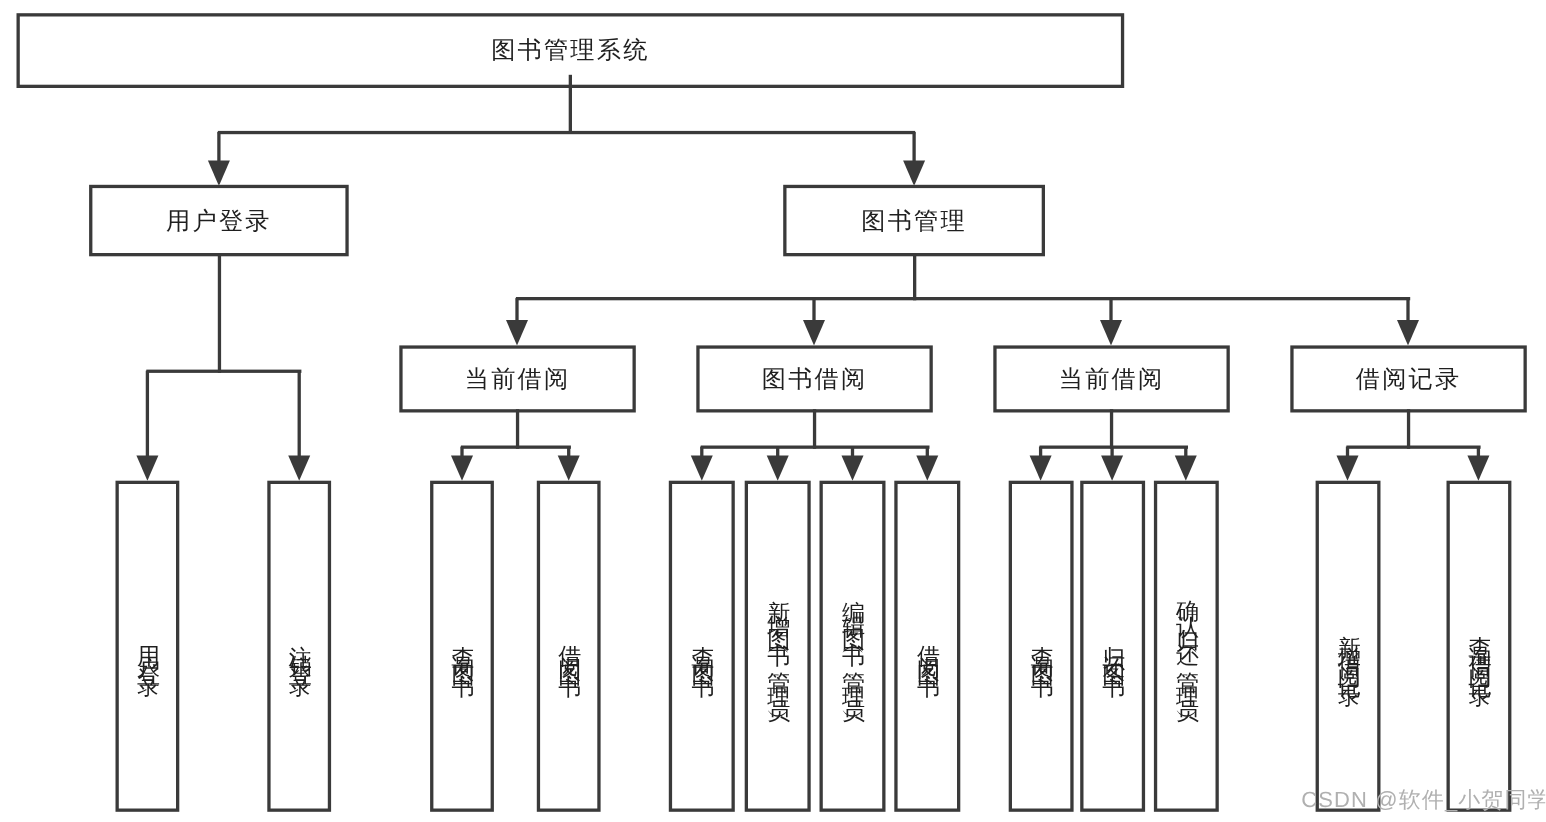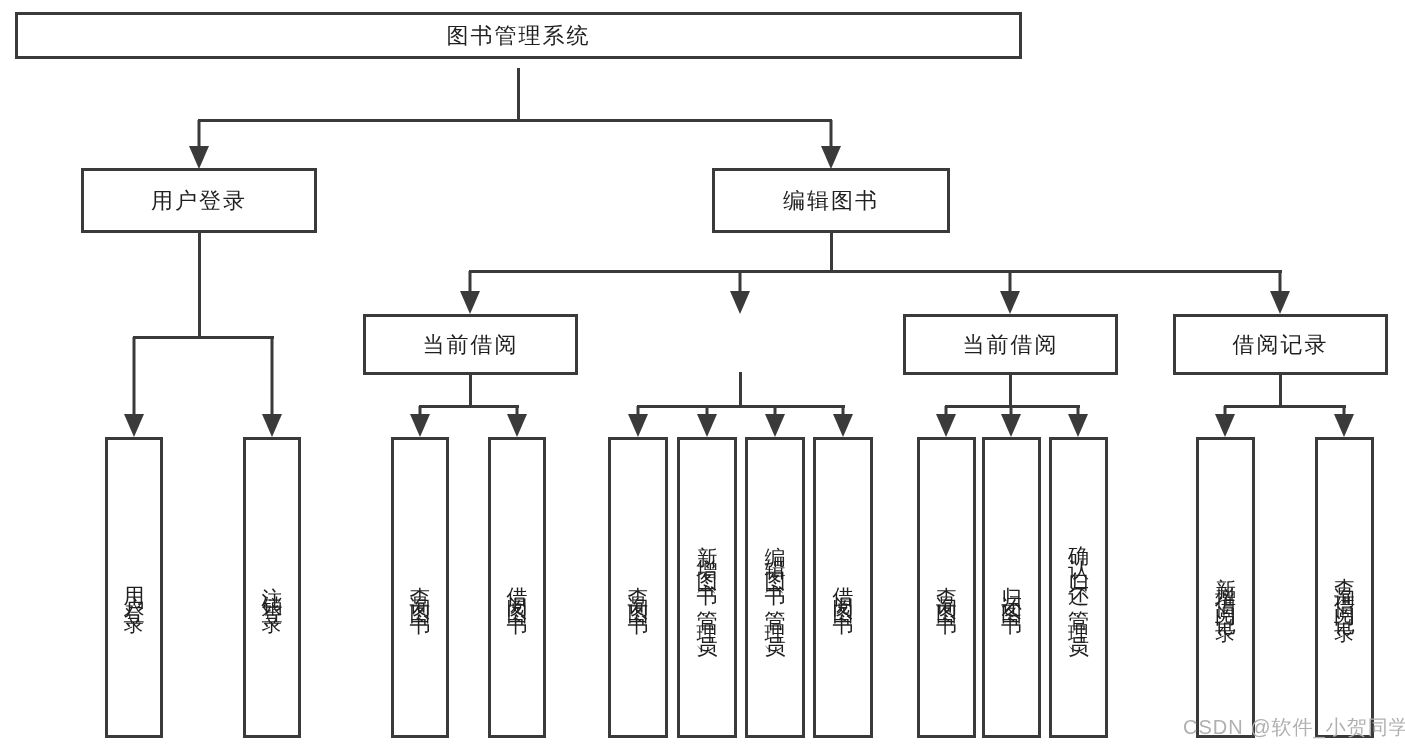--- a/index.html
+++ b/index.html
@@ -74,50 +74,53 @@
     letter-spacing: 1px;
     z-index: 6;
     white-space: nowrap;
   }
 </style>
 </head>
 <body>
 
 <div class="canvas">
 
-  <div class="node hnode" style="left:15px; top:12px; width:1007px; height:47px;">
+  <div class="node hnode" style="left:15px; top:12px; width:1007px; height:68px;">
     <span>图书管理系统</span>
   </div>
 
   <div class="vline" style="left:517px; top:68px; height:53px;"></div>
   <div class="hline" style="left:198px; top:119px; width:634px;"></div>
   <div class="arrow" style="left:189px; top:120px; height:49px;"></div>
   <div class="arrow" style="left:821px; top:120px; height:49px;"></div>
 
   <div class="node hnode" style="left:81px; top:168px; width:236px; height:65px;">
     <span>用户登录</span>
   </div>
   <div class="node hnode" style="left:712px; top:168px; width:238px; height:65px;">
-    <span>编辑图书</span>
+    <span>图书管理</span>
   </div>
 
   <div class="vline" style="left:198px; top:231px; height:108px;"></div>
   <div class="hline" style="left:133px; top:336px; width:141px;"></div>
   <div class="arrow" style="left:124px; top:337px; height:100px;"></div>
   <div class="arrow" style="left:262px; top:337px; height:100px;"></div>
 
   <div class="vline" style="left:830px; top:231px; height:42px;"></div>
   <div class="hline" style="left:469px; top:270px; width:813px;"></div>
   <div class="arrow" style="left:460px; top:271px; height:43px;"></div>
   <div class="arrow" style="left:730px; top:271px; height:43px;"></div>
   <div class="arrow" style="left:1000px; top:271px; height:43px;"></div>
   <div class="arrow" style="left:1270px; top:271px; height:43px;"></div>
 
   <div class="node hnode" style="left:363px; top:314px; width:215px; height:61px;">
     <span>当前借阅</span>
+  </div>
+  <div class="node hnode" style="left:633px; top:314px; width:215px; height:61px;">
+    <span>图书借阅</span>
   </div>
   <div class="node hnode" style="left:903px; top:314px; width:215px; height:61px;">
     <span>当前借阅</span>
   </div>
   <div class="node hnode" style="left:1173px; top:314px; width:215px; height:61px;">
     <span>借阅记录</span>
   </div>
 
   <div class="vline" style="left:469px; top:372px; height:36px;"></div>
   <div class="hline" style="left:419px; top:405px; width:100px;"></div>

